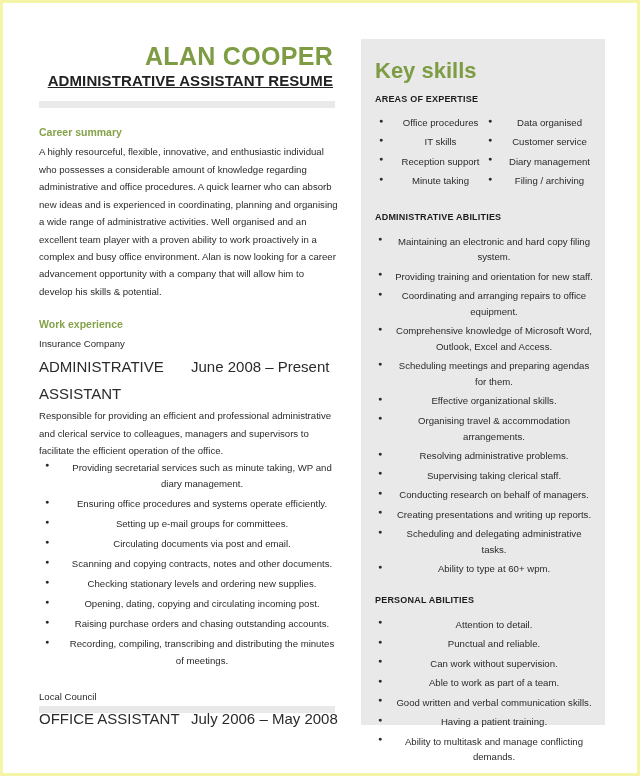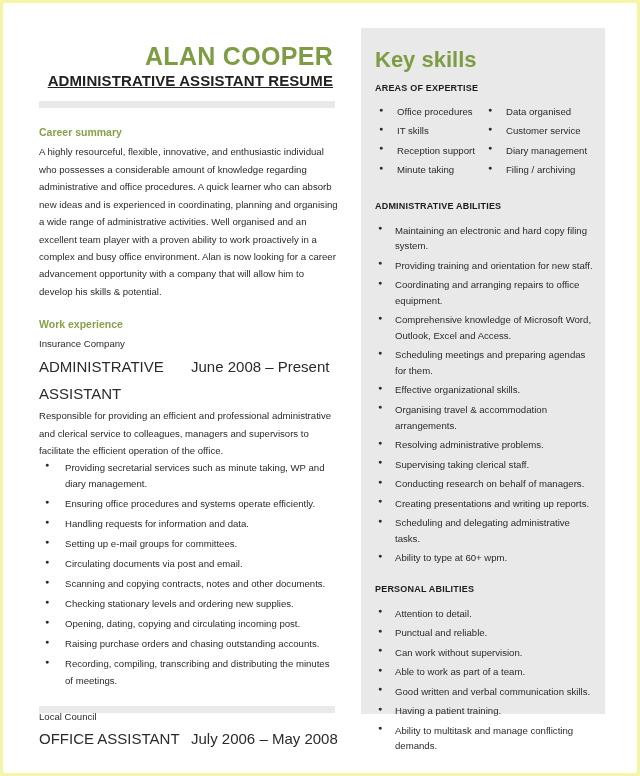--- a/index.html
+++ b/index.html
@@ -90,20 +90,21 @@
     width: 152px;
     flex: 0 0 152px;
   }
   .job-dates {
     flex: 1 1 auto;
   }
   ul.bullets {
     list-style: none;
     margin: 0;
     padding: 0;
+    text-align: center;
   }
   ul.bullets > li {
     position: relative;
     color: #2b2b2b;
     font-size: 9.6px;
     line-height: 1.72;
     padding-left: 26px;
     margin-bottom: 3.5px;
   }
   ul.bullets > li::before {
@@ -116,21 +117,21 @@
   }
   .left-bullets {
     margin-top: 13px;
   }
   .spacer-md { height: 15px; }
 
   
   .right-panel {
     position: absolute;
     left: 358px;
-    top: 25px;
+    top: 36px;
     width: 244px;
     height: 686px;
     background: #e9e9e9;
     box-sizing: border-box;
     padding: 20px 12px 27px 14px;
   }
   .panel-title {
     color: #7d9c43;
     font-size: 22px;
     font-weight: bold;
@@ -202,21 +203,20 @@
         <div class="plain-line">Insurance Company</div>
         <div class="job-row">
           <div class="job-title">ADMINISTRATIVE ASSISTANT</div>
           <div class="job-dates">June 2008 – Present</div>
         </div>
         <div class="body-para">Responsible for providing an efficient and professional administrative and clerical service to colleagues, managers and supervisors to facilitate the efficient operation of the office.</div>
 
         <ul class="bullets left-bullets">
           <li>Providing secretarial services such as minute taking, WP and diary management.</li>
           <li>Ensuring office procedures and systems operate efficiently.</li>
-          <li>Handling requests for information and data.</li>
           <li>Setting up e-mail groups for committees.</li>
           <li>Circulating documents via post and email.</li>
           <li>Scanning and copying contracts, notes and other documents.</li>
           <li>Checking stationary levels and ordering new supplies.</li>
           <li>Opening, dating, copying and circulating incoming post.</li>
           <li>Raising purchase orders and chasing outstanding accounts.</li>
           <li>Recording, compiling, transcribing and distributing the minutes of meetings.</li>
         </ul>
       </div>
 

